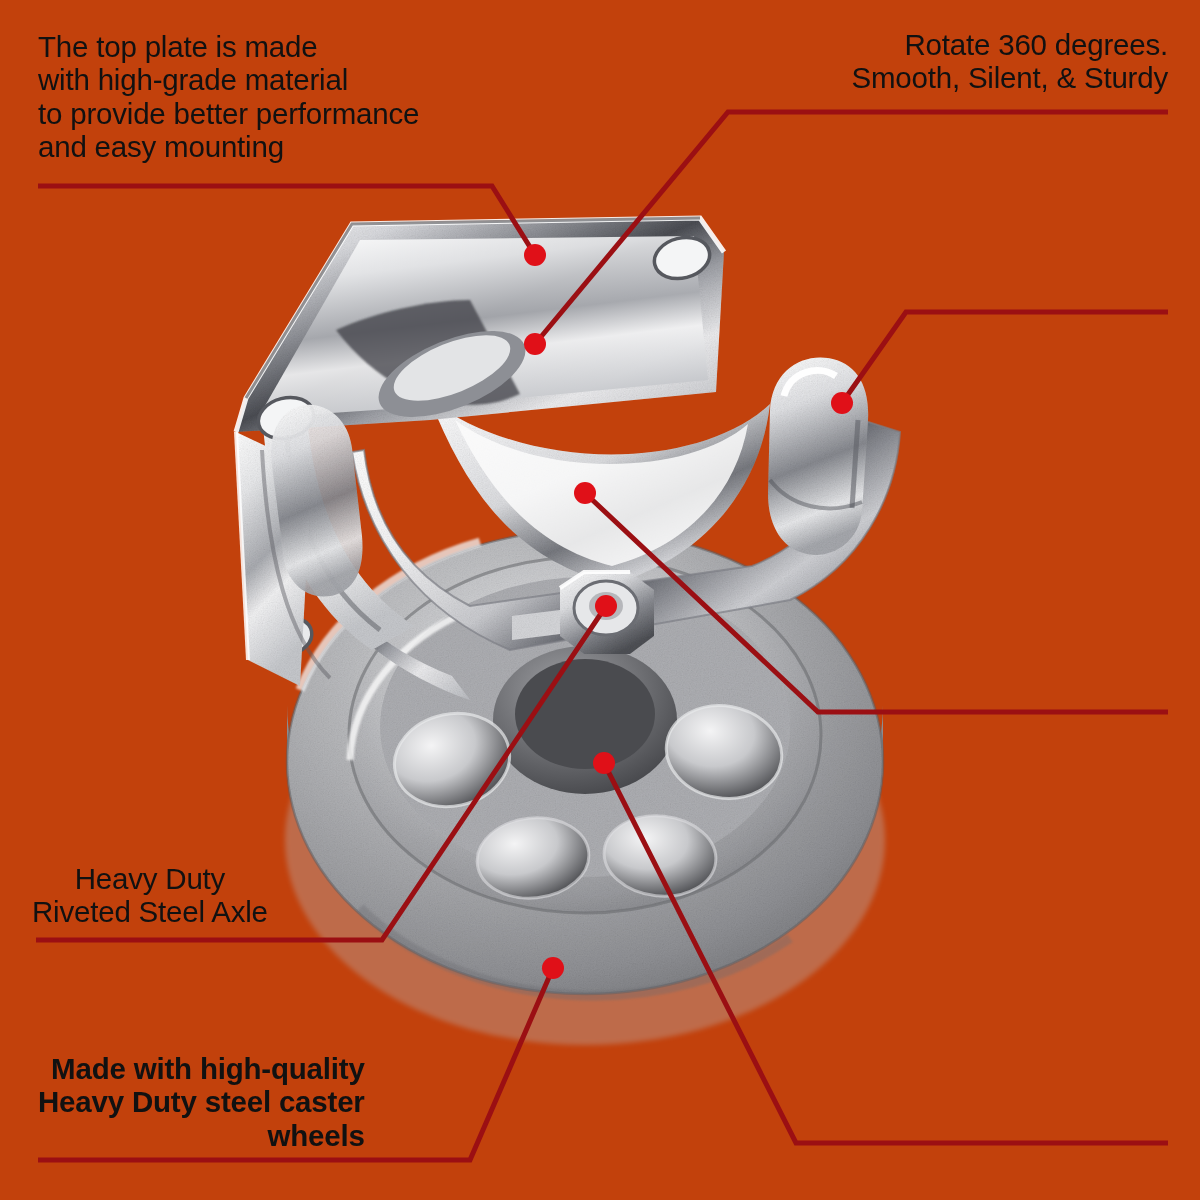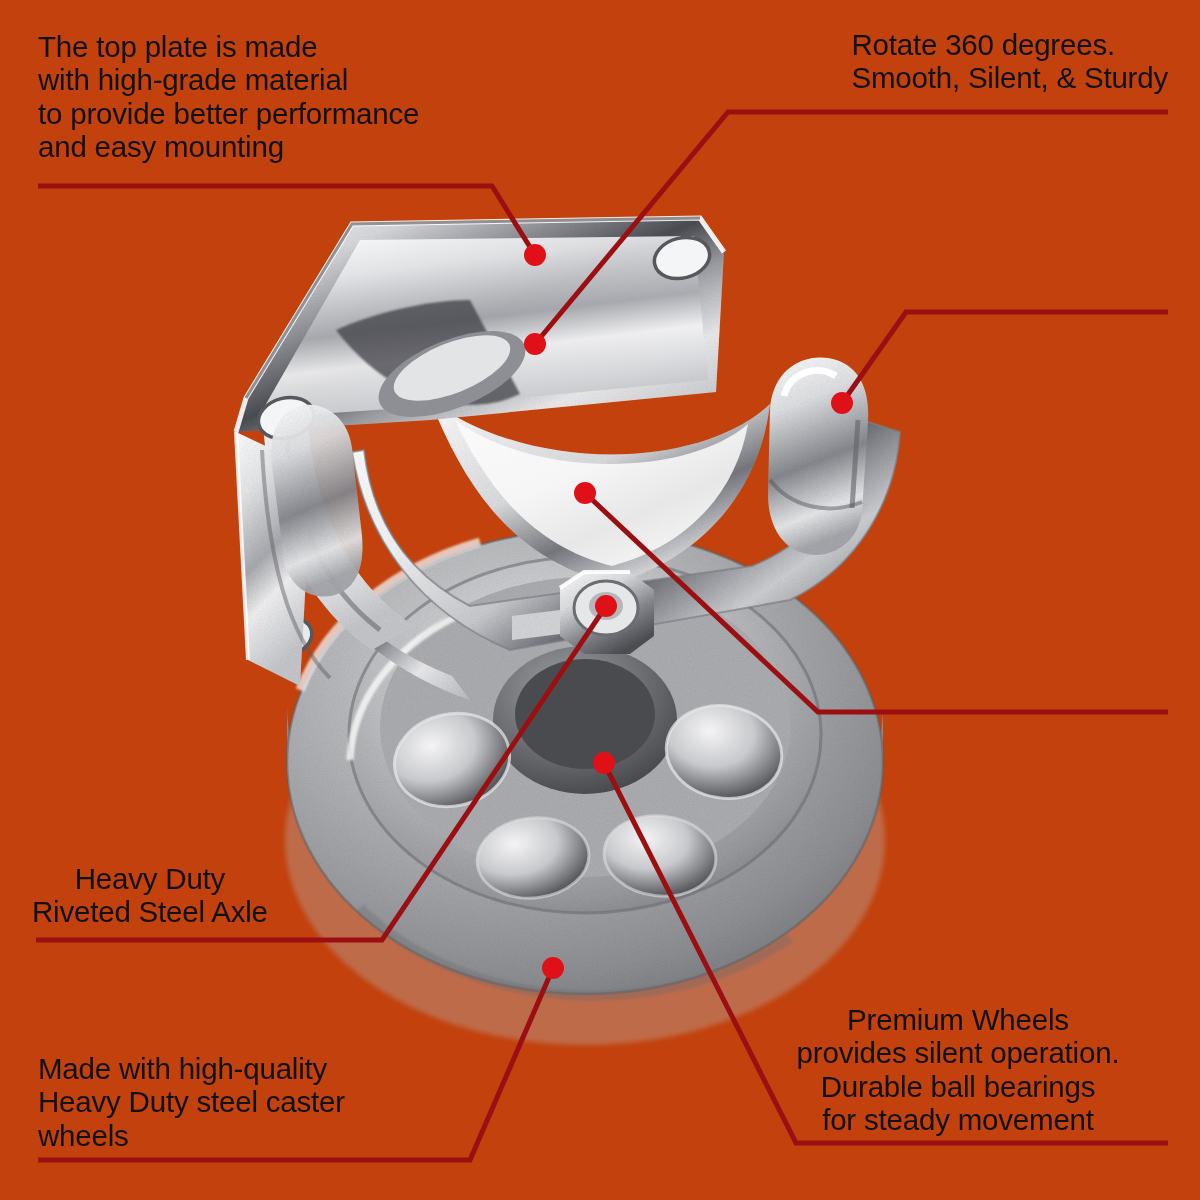--- a/index.html
+++ b/index.html
@@ -2,25 +2,25 @@
 <html><head>
 <meta charset="utf-8">
 <style>
   html,body{margin:0;padding:0;background:#ffffff;}
   body{width:1200px;height:1200px;font-family:"Liberation Sans",sans-serif;overflow:hidden;}
   #stage{position:relative;width:1200px;height:1200px;background:#c2410c;}
   #art{position:absolute;left:0;top:0;width:1200px;height:1200px;}
   .callout{position:absolute;color:#111111;font-size:29.5px;line-height:1.13;
            letter-spacing:-0.2px;white-space:pre-line;font-family:"Liberation Sans",sans-serif;}
   .c-tl{left:38px;top:30px;text-align:left;}
-  .c-tr{right:32px;top:28px;text-align:left;}
+  .c-tr{right:32px;top:28px;text-align:right;}
   .c-side{right:32px;top:228px;text-align:right;}
   .c-support{right:32px;top:528px;text-align:center;width:300px;}
   .c-axle{left:32px;top:862px;text-align:center;}
-  .c-made{left:38px;top:1052px;text-align:left;}
+  .c-made{left:38px;top:1052px;text-align:right;font-weight:bold;}
   .c-premium{right:32px;top:1003px;text-align:center;width:420px;}
 </style>
 </head>
 <body>
 
 <div id="stage">
 
   <svg id="art" viewBox="0 0 1200 1200">
     <defs>
       <linearGradient id="chromeA" x1="0" y1="0" x2="1" y2="1">
@@ -237,18 +237,14 @@
 with high-grade material
 to provide better performance
 and easy mounting</div>
   <div class="callout c-tr">Rotate 360 degrees.
 Smooth, Silent, &amp; Sturdy</div>
   <div class="callout c-axle">Heavy Duty
 Riveted Steel Axle</div>
   <div class="callout c-made">Made with high-quality
 Heavy Duty steel caster
 wheels</div>
-  <div class="callout c-premium">Premium Wheels
-provides silent operation.
-Durable ball bearings
-for steady movement</div>
 
 </div>
 
 </body></html>

